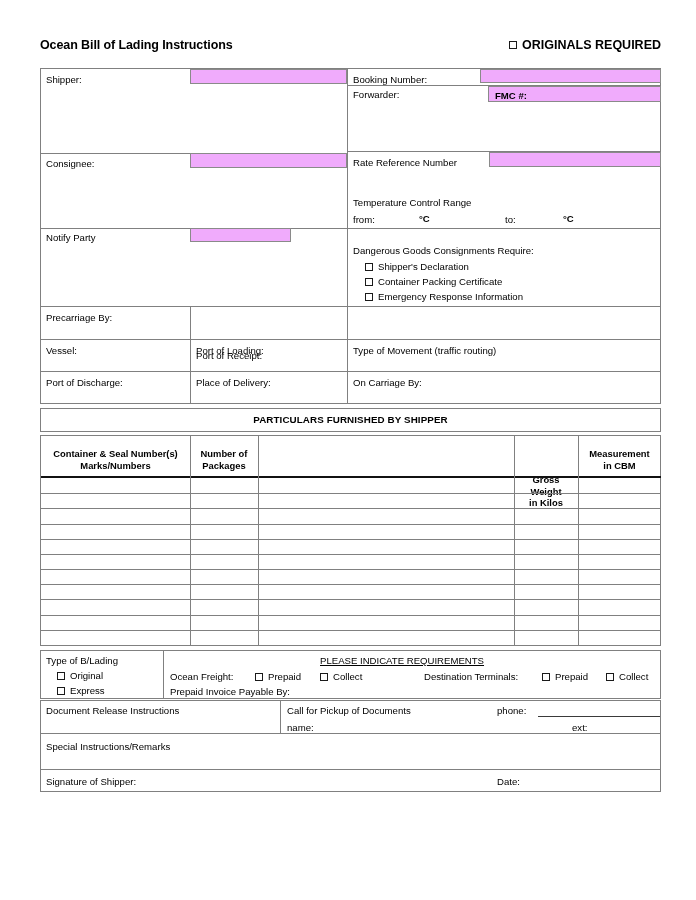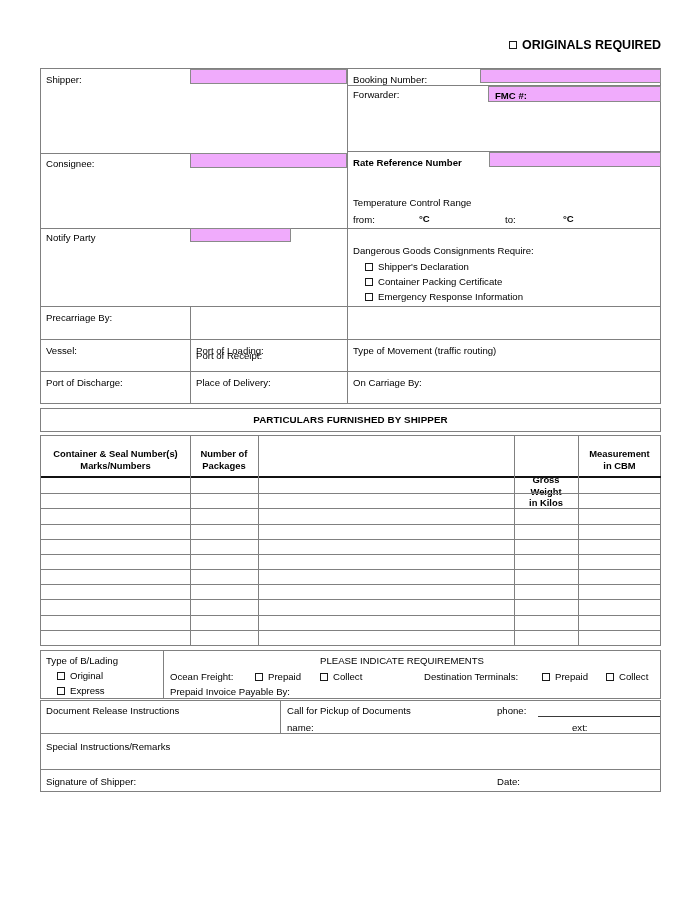--- a/index.html
+++ b/index.html
@@ -137,20 +137,21 @@
     line-height: 11px;
   }
   .chk-row .cbox { margin-right: 5px; vertical-align: -0.5px; }
 </style>
 </head>
 <body>
 
 <div class="page">
 
   <div class="title-row">
+    <div class="doc-title">Ocean Bill of Lading Instructions</div>
     <div class="originals">
       <span class="cbox"></span><span>ORIGINALS REQUIRED</span>
     </div>
   </div>
 
   <div class="frame" style="left:40px; top:68px; width:621px; height:336px;"></div>
 
   <div class="vline" style="left:347px; top:68px; height:336px;"></div>
 
   <div class="lbl" style="left:46px; top:74px;">Shipper:</div>
@@ -168,21 +169,21 @@
   <div class="lbl" style="left:353px; top:74px;text-align:right;">Booking Number:</div>
   <div class="inbox" style="left:480px; top:69px; width:181px; height:14px;"></div>
   <div class="hline" style="left:347px; top:85px; width:314px;"></div>
 
   <div class="lbl" style="left:353px; top:89px;">Forwarder:</div>
   <div class="inbox" style="left:488px; top:86px; width:173px; height:16px;">
     <span class="inbox-label">FMC #:</span>
   </div>
   <div class="hline" style="left:347px; top:151px; width:314px;"></div>
 
-  <div class="lbl" style="left:353px; top:157px;font-weight:bold;">Rate Reference Number</div>
+  <div class="lbl" style="left:353px; top:157px;">Rate Reference Number</div>
   <div class="inbox" style="left:489px; top:152px; width:172px; height:15px;"></div>
 
   <div class="lbl" style="left:353px; top:197px;">Temperature Control Range</div>
   <div class="lbl" style="left:353px; top:214px;">from:</div>
   <div class="lbl lbl-b" style="left:419px; top:213px;">°C</div>
   <div class="inbox" style="left:386px; top:211px; width:0px; height:0px; border:none;"></div>
   <div class="lbl" style="left:505px; top:214px;">to:</div>
   <div class="lbl lbl-b" style="left:563px; top:213px;">°C</div>
   <div class="hline" style="left:347px; top:228px; width:314px;"></div>
 
@@ -273,21 +274,21 @@
   <div class="vline" style="left:163px; top:650px; height:49px;"></div>
 
   <div class="lbl" style="left:46px; top:655px;">Type of B/Lading</div>
   <div class="chk-row" style="left:57px; top:670px;">
     <span class="cbox"></span><span>Original</span>
   </div>
   <div class="chk-row" style="left:57px; top:685px;">
     <span class="cbox"></span><span>Express</span>
   </div>
 
-  <div class="lbl" style="left:320px; top:655px;">PLEASE INDICATE REQUIREMENTS</div>
+  <div class="lbl" style="left:320px; top:655px;text-decoration:underline;">PLEASE INDICATE REQUIREMENTS</div>
 
   <div class="lbl" style="left:170px; top:671px;">Ocean Freight:</div>
   <div class="chk-row" style="left:255px; top:671px;">
     <span class="cbox"></span><span>Prepaid</span>
   </div>
   <div class="chk-row" style="left:320px; top:671px;">
     <span class="cbox"></span><span>Collect</span>
   </div>
 
   <div class="lbl" style="left:424px; top:671px;">Destination Terminals:</div>

